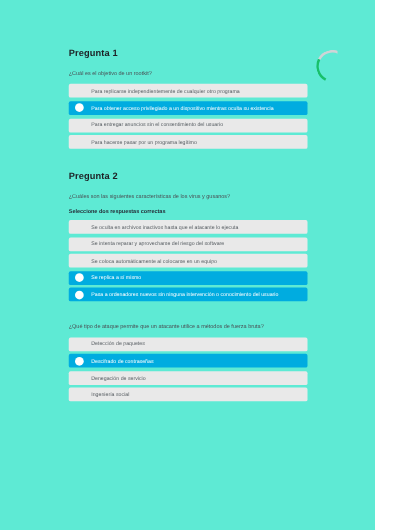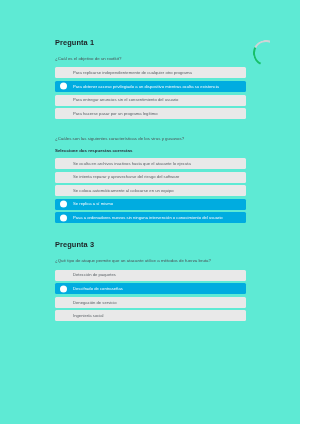--- a/index.html
+++ b/index.html
@@ -140,20 +140,21 @@
           <span class="opt-label">Para entregar anuncios sin el consentimiento del usuario</span>
         </div>
         <div class="option">
 
           <span class="opt-label">Para hacerse pasar por un programa legítimo</span>
         </div>
       </div>
     </div>
 
     <div class="question-block">
+      <div class="q-title">Pregunta 2</div>
       <div class="q-prompt">¿Cuáles son las siguientes características de los virus y gusanos?</div>
       <div class="q-instruction">Seleccione dos respuestas correctas</div>
       <div class="options">
         <div class="option">
 
           <span class="opt-label">Se oculta en archivos inactivos hasta que el atacante lo ejecuta</span>
         </div>
         <div class="option">
 
           <span class="opt-label">Se intenta reparar y aprovecharse del riesgo del software</span>
@@ -167,21 +168,20 @@
           <span class="opt-label">Se replica a sí mismo</span>
         </div>
         <div class="option selected">
           <span class="radio"></span>
           <span class="opt-label">Pasa a ordenadores nuevos sin ninguna intervención o conocimiento del usuario</span>
         </div>
       </div>
     </div>
 
     <div class="question-block">
-      <div class="q-title">Pregunta 3</div>
       <div class="q-prompt">¿Qué tipo de ataque permite que un atacante utilice a métodos de fuerza bruta?</div>
       <div class="options">
         <div class="option">
 
           <span class="opt-label">Detección de paquetes</span>
         </div>
         <div class="option selected">
           <span class="radio"></span>
           <span class="opt-label">Descifrado de contraseñas</span>
         </div>

